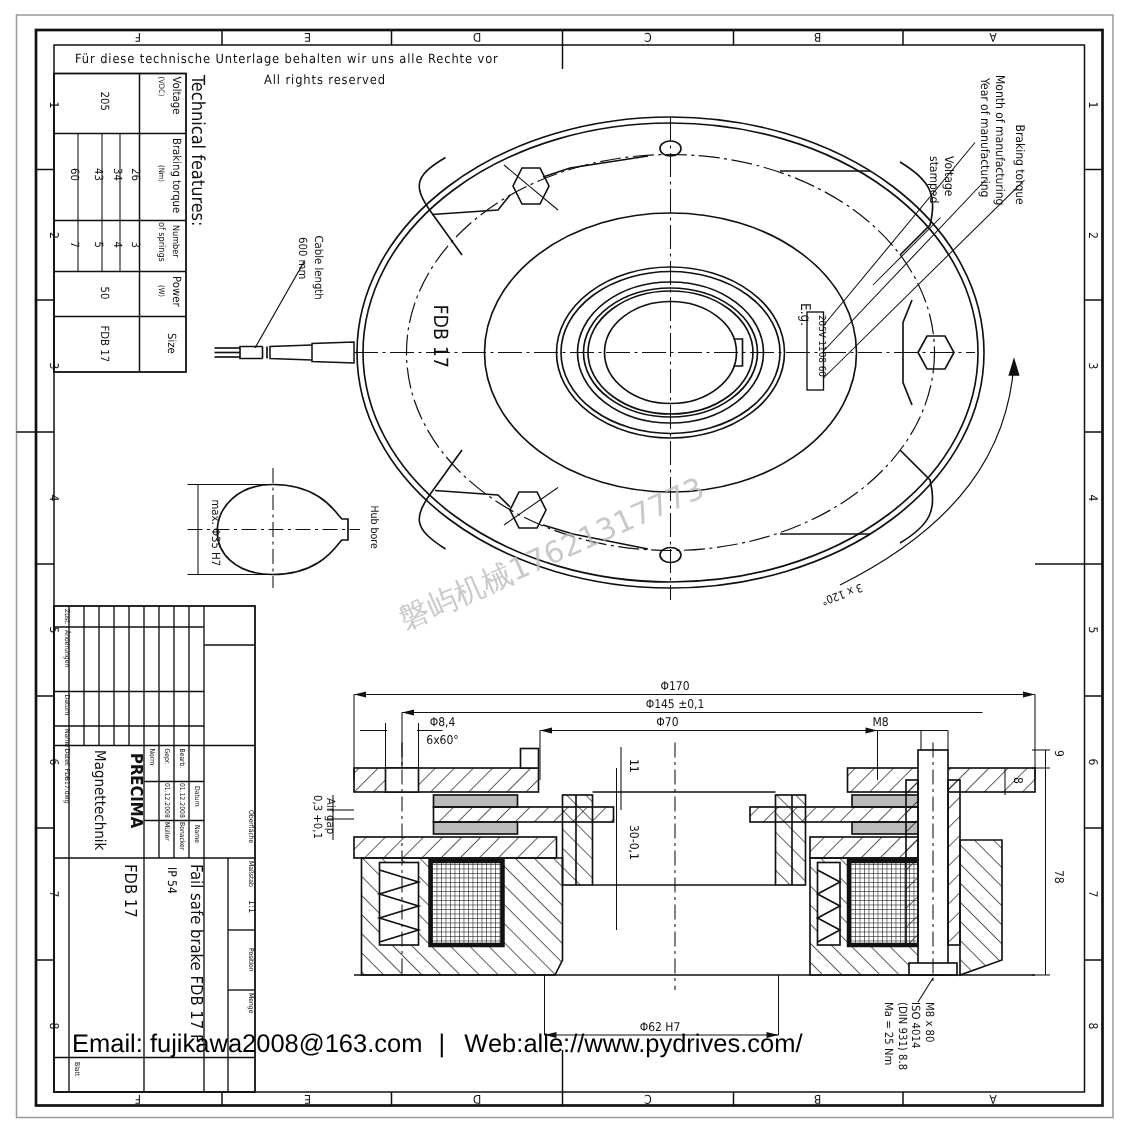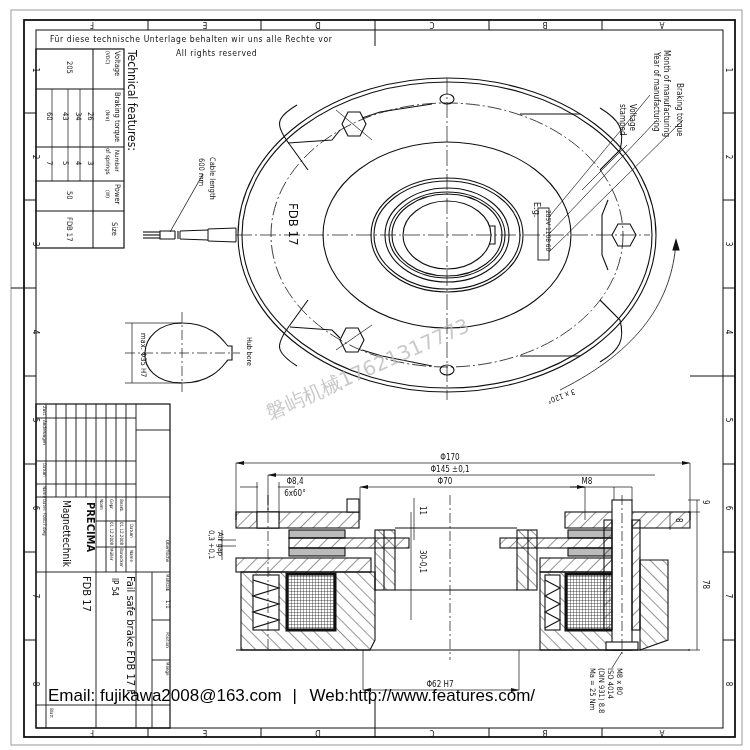--- a/index.html
+++ b/index.html
@@ -380,14 +380,14 @@
     <text transform="translate(83 576) rotate(90)" font-size="11">FDB 17</text>
     <text transform="translate(50 708) rotate(90)" font-size="4.5">Blatt</text>
   </g>
 
   <text x="270" y="420" transform="rotate(-24 270 420)" font-size="20" fill="#bbb" fill-opacity="0.8" font-family="DejaVu Sans, sans-serif">磐屿机械17621317773</text>
 </svg>
 
 <div class="footer">
   <span>Email: fujikawa2008@163.com</span>
   <span style="margin:0 8px 0 6px;">|</span>
-  <span>Web:http://www.features.com/</span>
+  <span>Web:alle://www.pydrives.com/</span>
 </div>
 
 </body></html>

